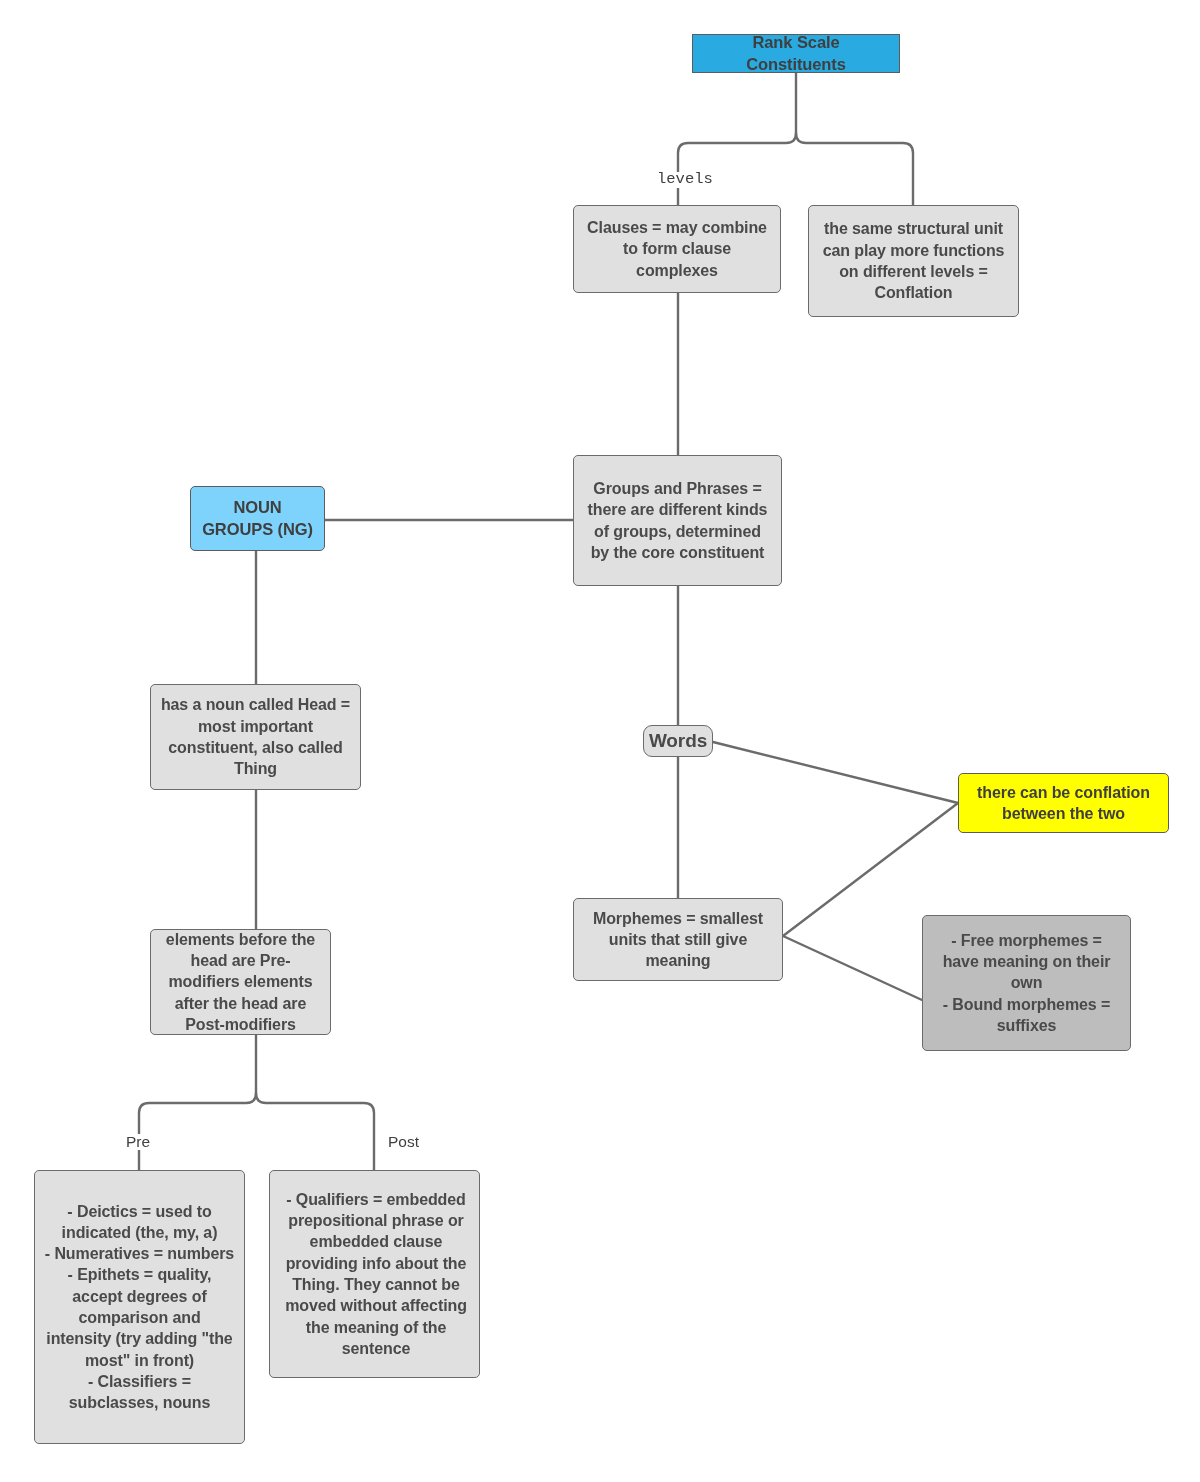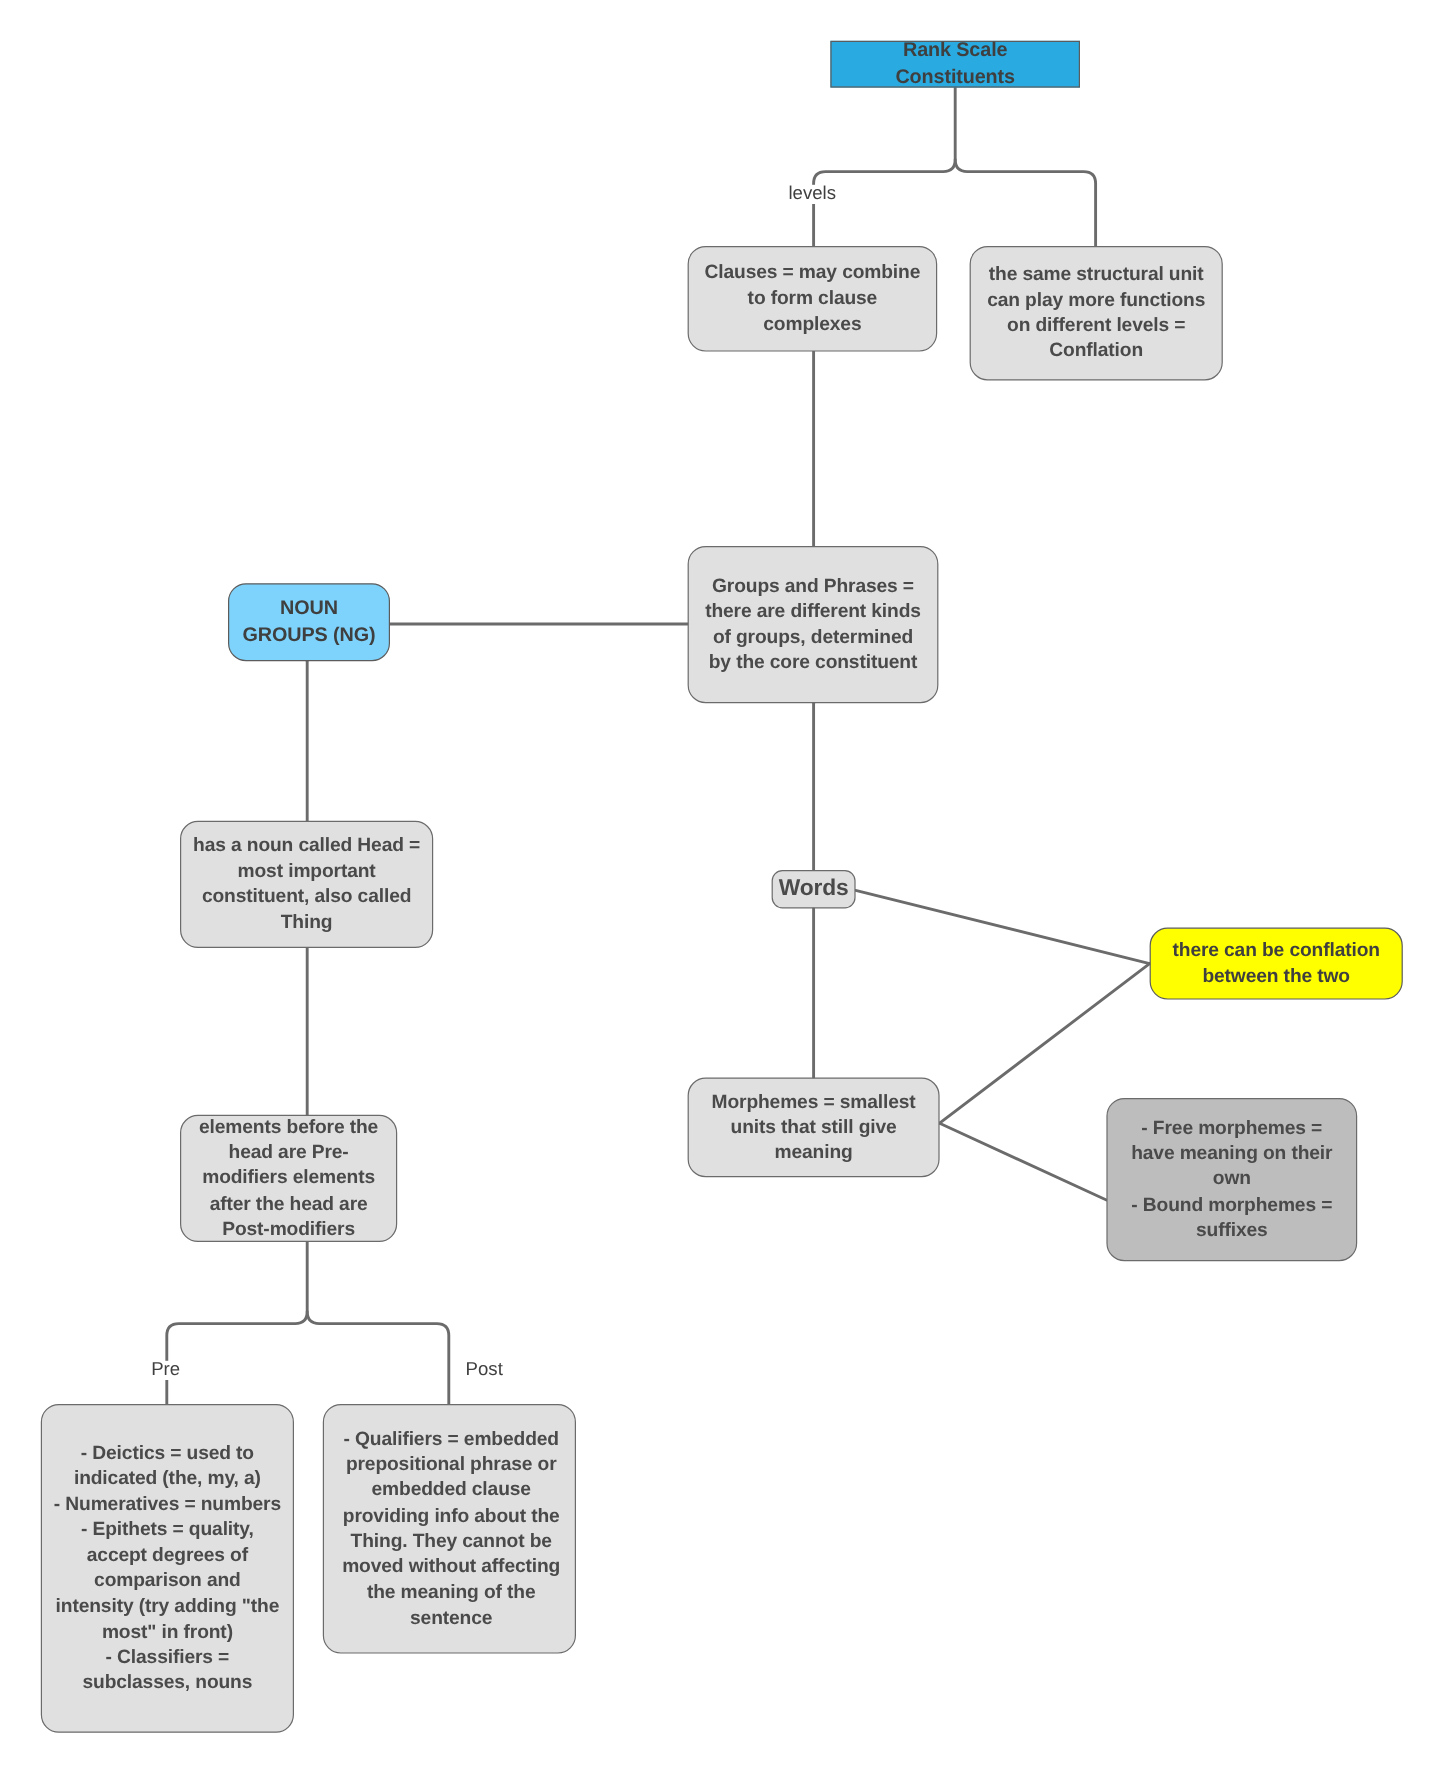--- a/index.html
+++ b/index.html
@@ -27,21 +27,21 @@
     pointer-events: none;
   }
   .node {
     position: absolute;
     box-sizing: border-box;
     display: flex;
     align-items: center;
     justify-content: center;
     text-align: center;
     border: 1.6px solid #6b6b6b;
-    border-radius: 15px;
+    border-radius: 5px;
     font-weight: bold;
     color: #4a4a4a;
     line-height: 1.33;
     white-space: pre-line;
     padding: 6px 9px;
     letter-spacing: -0.1px;
   }
   .node.root {
     background: #29abe2;
     border-color: #5c5c5c;
@@ -116,21 +116,21 @@
 
       <path d="M256,1035 L256,1093 Q256,1103 246,1103 L149,1103 Q139,1103 139,1113 L139,1170"></path>
       <path d="M256,1093 Q256,1103 266,1103 L364,1103 Q374,1103 374,1113 L374,1170"></path>
     </g>
   </svg>
 
   <div class="node root" style="left:692px; top:34px; width:208px; height:39px;">
     <span>Rank Scale Constituents</span>
   </div>
 
-  <div class="edge-label" style="left:654px; top:154px;">
+  <div class="edge-label" style="left:654px; top:172px;font-family:Liberation Mono, monospace;">
     <span>levels</span>
   </div>
 
   <div class="node grey" style="left:573px; top:205px; width:208px; height:88px;">
     <span>Clauses = may combine to form clause complexes</span>
   </div>
 
   <div class="node grey" style="left:808px; top:205px; width:211px; height:112px;">
     <span>the same structural unit can play more functions on different levels = Conflation</span>
   </div>

